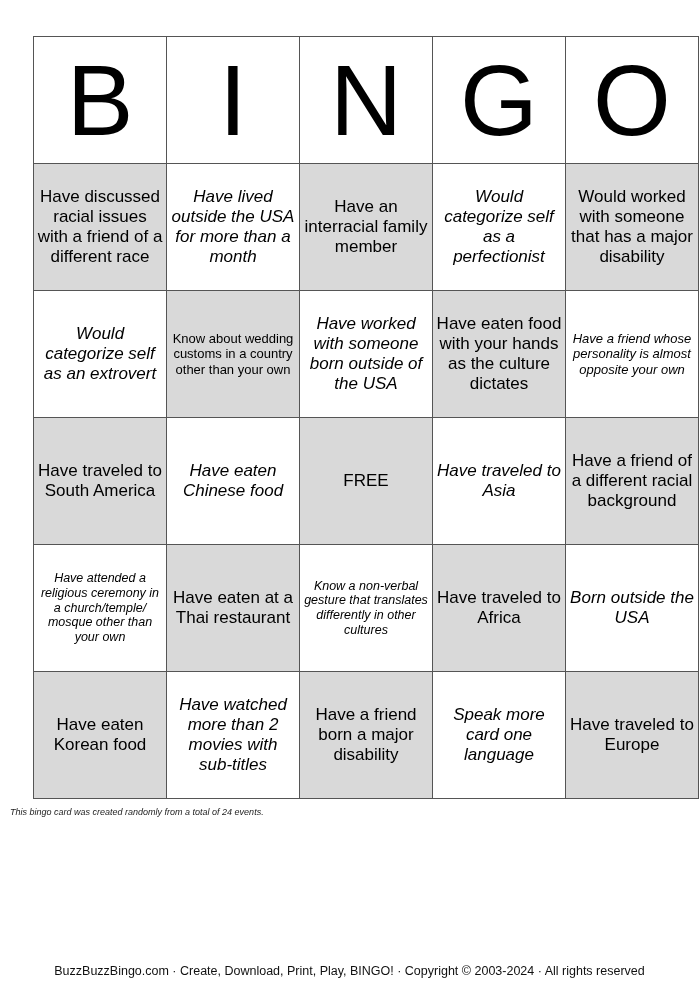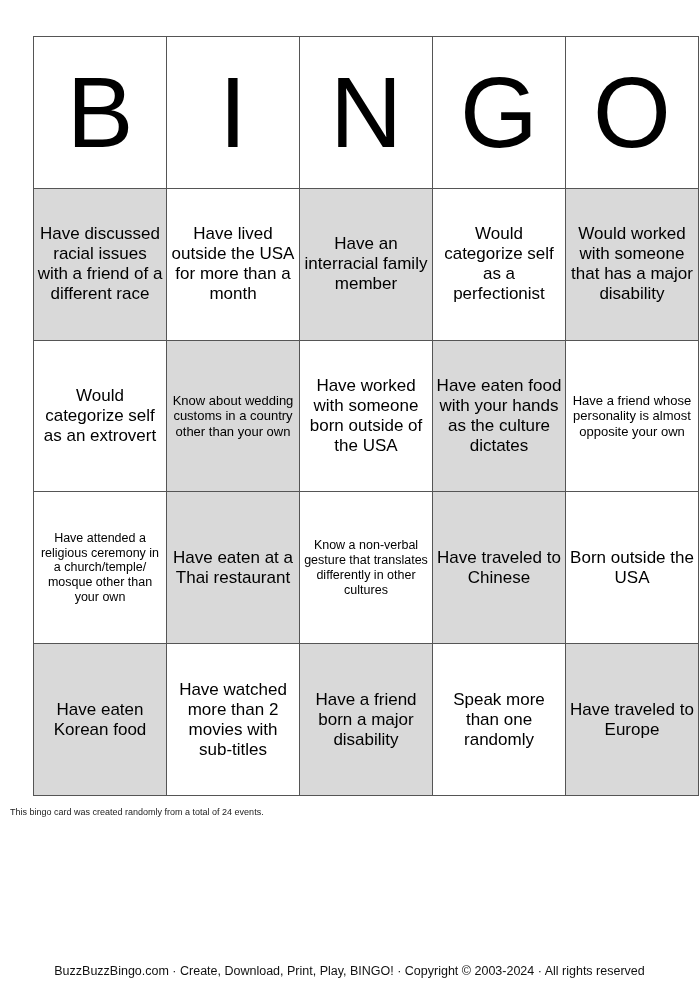--- a/index.html
+++ b/index.html
@@ -1,25 +1,25 @@
 <!DOCTYPE html>
 <html><head>
 <meta charset="utf-8">
 <style>
   html, body { margin:0; padding:0; background:#ffffff; }
   body { width:699px; height:989px; position:relative; font-family:"Liberation Sans", sans-serif; color:#000; overflow:hidden; }
   .card { position:absolute; left:33px; top:36px; width:633px; height:760px; border-collapse:collapse; table-layout:fixed; }
   .card td { border:1px solid #555; text-align:center; vertical-align:middle; padding:0 3px; width:126px; height:126px; line-height:1.18; }
   .card td.hdr { font-size:100px; line-height:1; font-weight:normal; }
   .card td.gray { background:#d9d9d9; }
-  .card td.white { background:#ffffff; }
+  .card td.white { background:#ffffff;font-style:italic; }
   .s17 { font-size:17px; }
   .s13 { font-size:13px; }
   .s12 { font-size:12.5px; }
-  .note { position:absolute; left:10px; top:807px; font-size:9px; color:#222; }
+  .note { position:absolute; left:10px; top:807px; font-size:9px; color:#222;font-style:italic; }
   .footer { position:absolute; left:0; width:699px; top:964px; text-align:center; font-size:12.5px; color:#111; }
 </style>
 </head>
 <body>
 
 <table class="card">
   <tbody>
       <tr>
     <td class="hdr">B</td>
     <td class="hdr">I</td>
@@ -35,30 +35,37 @@
     <td class="gray s17">Would worked with someone that has a major disability</td>
   </tr>
   <tr>
     <td class="white s17">Would categorize self as an extrovert</td>
     <td class="gray s13">Know about wedding customs in a country other than your own</td>
     <td class="white s17">Have worked with someone born outside of the USA</td>
     <td class="gray s17">Have eaten food with your hands as the culture dictates</td>
     <td class="white s13">Have a friend whose personality is almost opposite your own</td>
   </tr>
   <tr>
+    <td class="gray s17">Have traveled to South America</td>
+    <td class="white s17">Have eaten Chinese food</td>
+    <td class="gray s17">FREE</td>
+    <td class="white s17">Have traveled to Asia</td>
+    <td class="gray s17">Have a friend of a different racial background</td>
+  </tr>
+  <tr>
     <td class="white s12">Have attended a religious ceremony in a church/temple/ mosque other than your own</td>
     <td class="gray s17">Have eaten at a Thai restaurant</td>
     <td class="white s12">Know a non-verbal gesture that translates differently in other cultures</td>
-    <td class="gray s17">Have traveled to Chinese</td>
+    <td class="gray s17">Have traveled to Africa</td>
     <td class="white s17">Born outside the USA</td>
   </tr>
   <tr>
     <td class="gray s17">Have eaten Korean food</td>
     <td class="white s17">Have watched more than 2 movies with sub-titles</td>
     <td class="gray s17">Have a friend born a major disability</td>
-    <td class="white s17">Speak more than one randomly</td>
+    <td class="white s17">Speak more card one language</td>
     <td class="gray s17">Have traveled to Europe</td>
   </tr>
 </tbody>
   </table>
 
 <div class="note">This bingo card was created randomly from a total of 24 events.</div>
 <div class="footer">BuzzBuzzBingo.com · Create, Download, Print, Play, BINGO! · Copyright © 2003-2024 · All rights reserved</div>
 
 </body></html>

